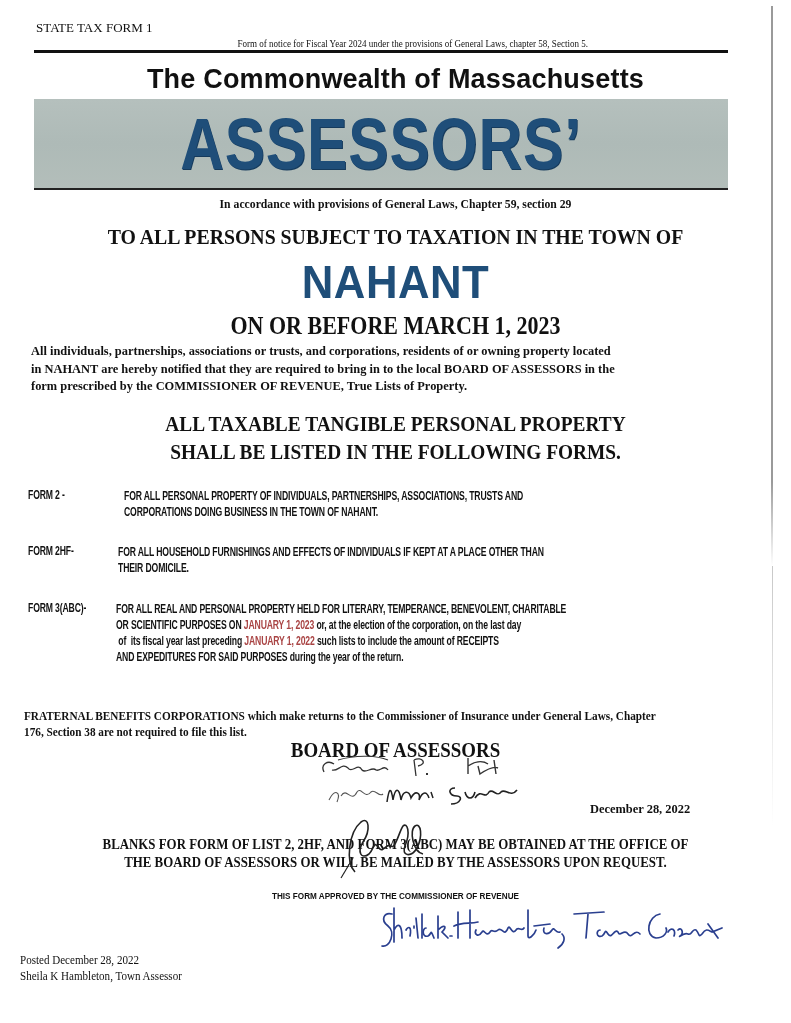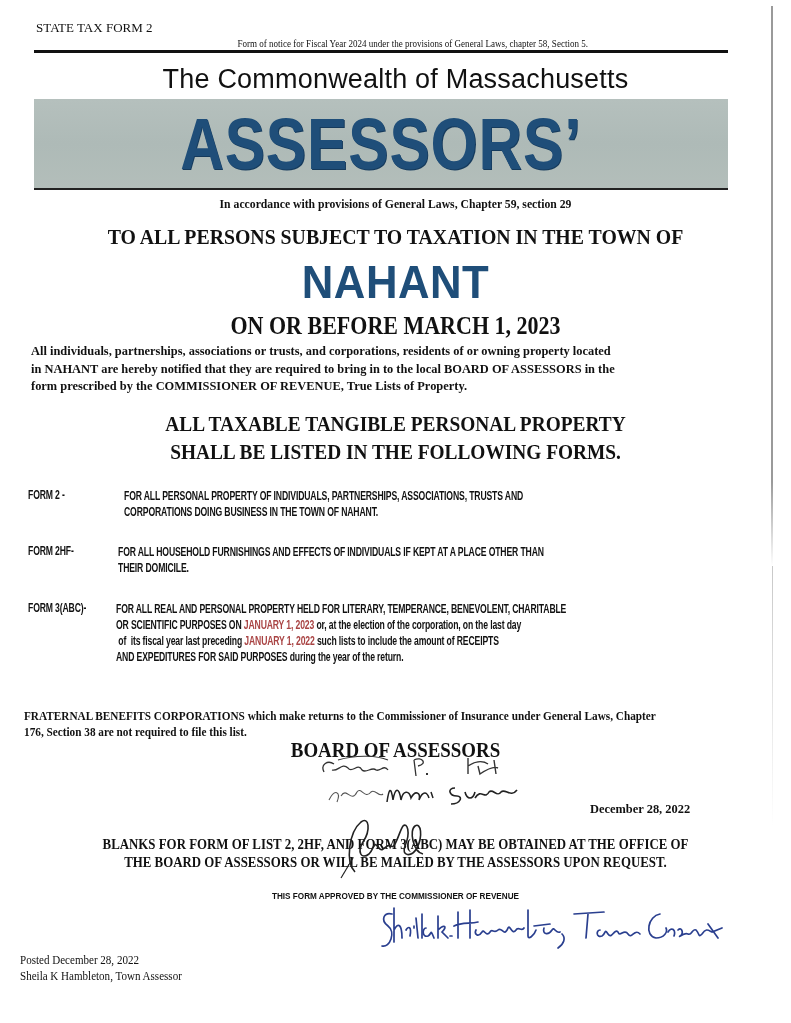--- a/index.html
+++ b/index.html
@@ -16,21 +16,21 @@
       position: absolute; left: 772px; top: 566px; width: 1px; height: 260px;
       background: linear-gradient(to bottom, #c8c8c8, rgba(220,220,220,0));
     }
 
     .state-form { left: 36px; top: 20px; font-size: 13px; letter-spacing: 0; }
     .form-notice { left: 0; width: 791px; top: 38px; text-align: center; font-size: 10.5px; transform: scaleX(0.86); padding-left: 40px; }
     .top-rule { left: 34px; top: 50px; width: 694px; height: 3px; background: #111; }
 
     .commonwealth {
       left: 0; width: 791px; top: 64px; text-align: center;
-      font-family: "Liberation Sans", sans-serif; font-weight: normal; font-size: 27px; letter-spacing: 0.2px;
+      font-family: "Liberation Sans", sans-serif; font-weight: bold; font-size: 27px; letter-spacing: 0.2px;
     }
 
     .banner {
       left: 34px; top: 99px; width: 694px; height: 91px;
       background: linear-gradient(180deg, #b5c0bd 0%, #aebab7 50%, #b3beba 100%);
       border-bottom: 2px solid #222;
       overflow: hidden;
     }
     .banner-title {
       position: absolute; left: 0; top: 2px; width: 694px; text-align: center;
@@ -90,21 +90,21 @@
 
     .sig { position: absolute; }
     .sig svg { display: block; }
   </style>
 </head>
 <body>
 
 <div class="right-edge"></div>
 <div class="right-edge-faint"></div>
 
-<div class="abs state-form">STATE TAX FORM 2</div>
+<div class="abs state-form">STATE TAX FORM 1</div>
 <div class="abs form-notice">Form of notice for Fiscal Year 2024 under the provisions of General Laws, chapter 58, Section 5.</div>
 <div class="abs top-rule"></div>
 
 <div class="abs commonwealth">The Commonwealth of Massachusetts</div>
 <div class="abs banner">
   <div class="banner-title">ASSESSORS’ NOTICE</div>
 </div>
 <div class="abs accordance">In accordance with provisions of General Laws, Chapter 59, section 29</div>
 
 <div class="abs to-all">TO ALL PERSONS SUBJECT TO TAXATION IN THE TOWN OF</div>

